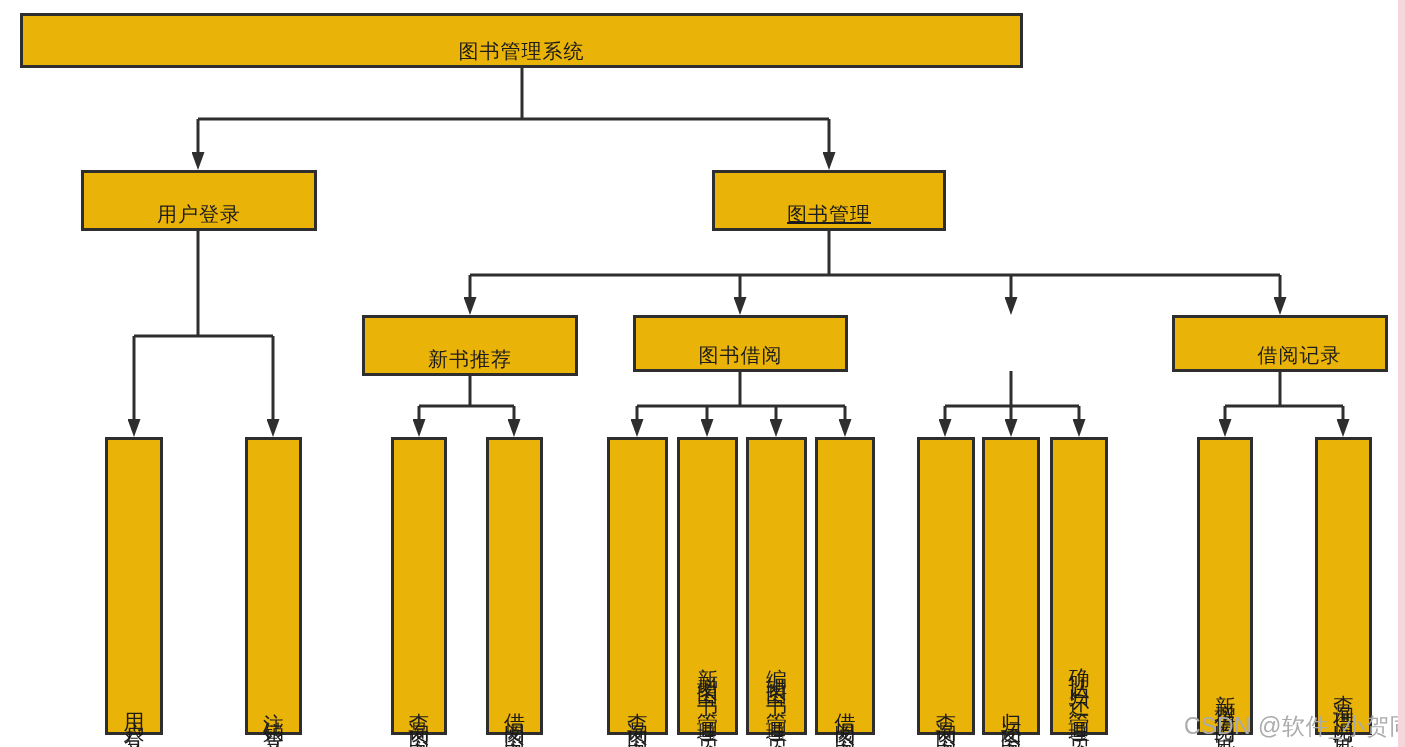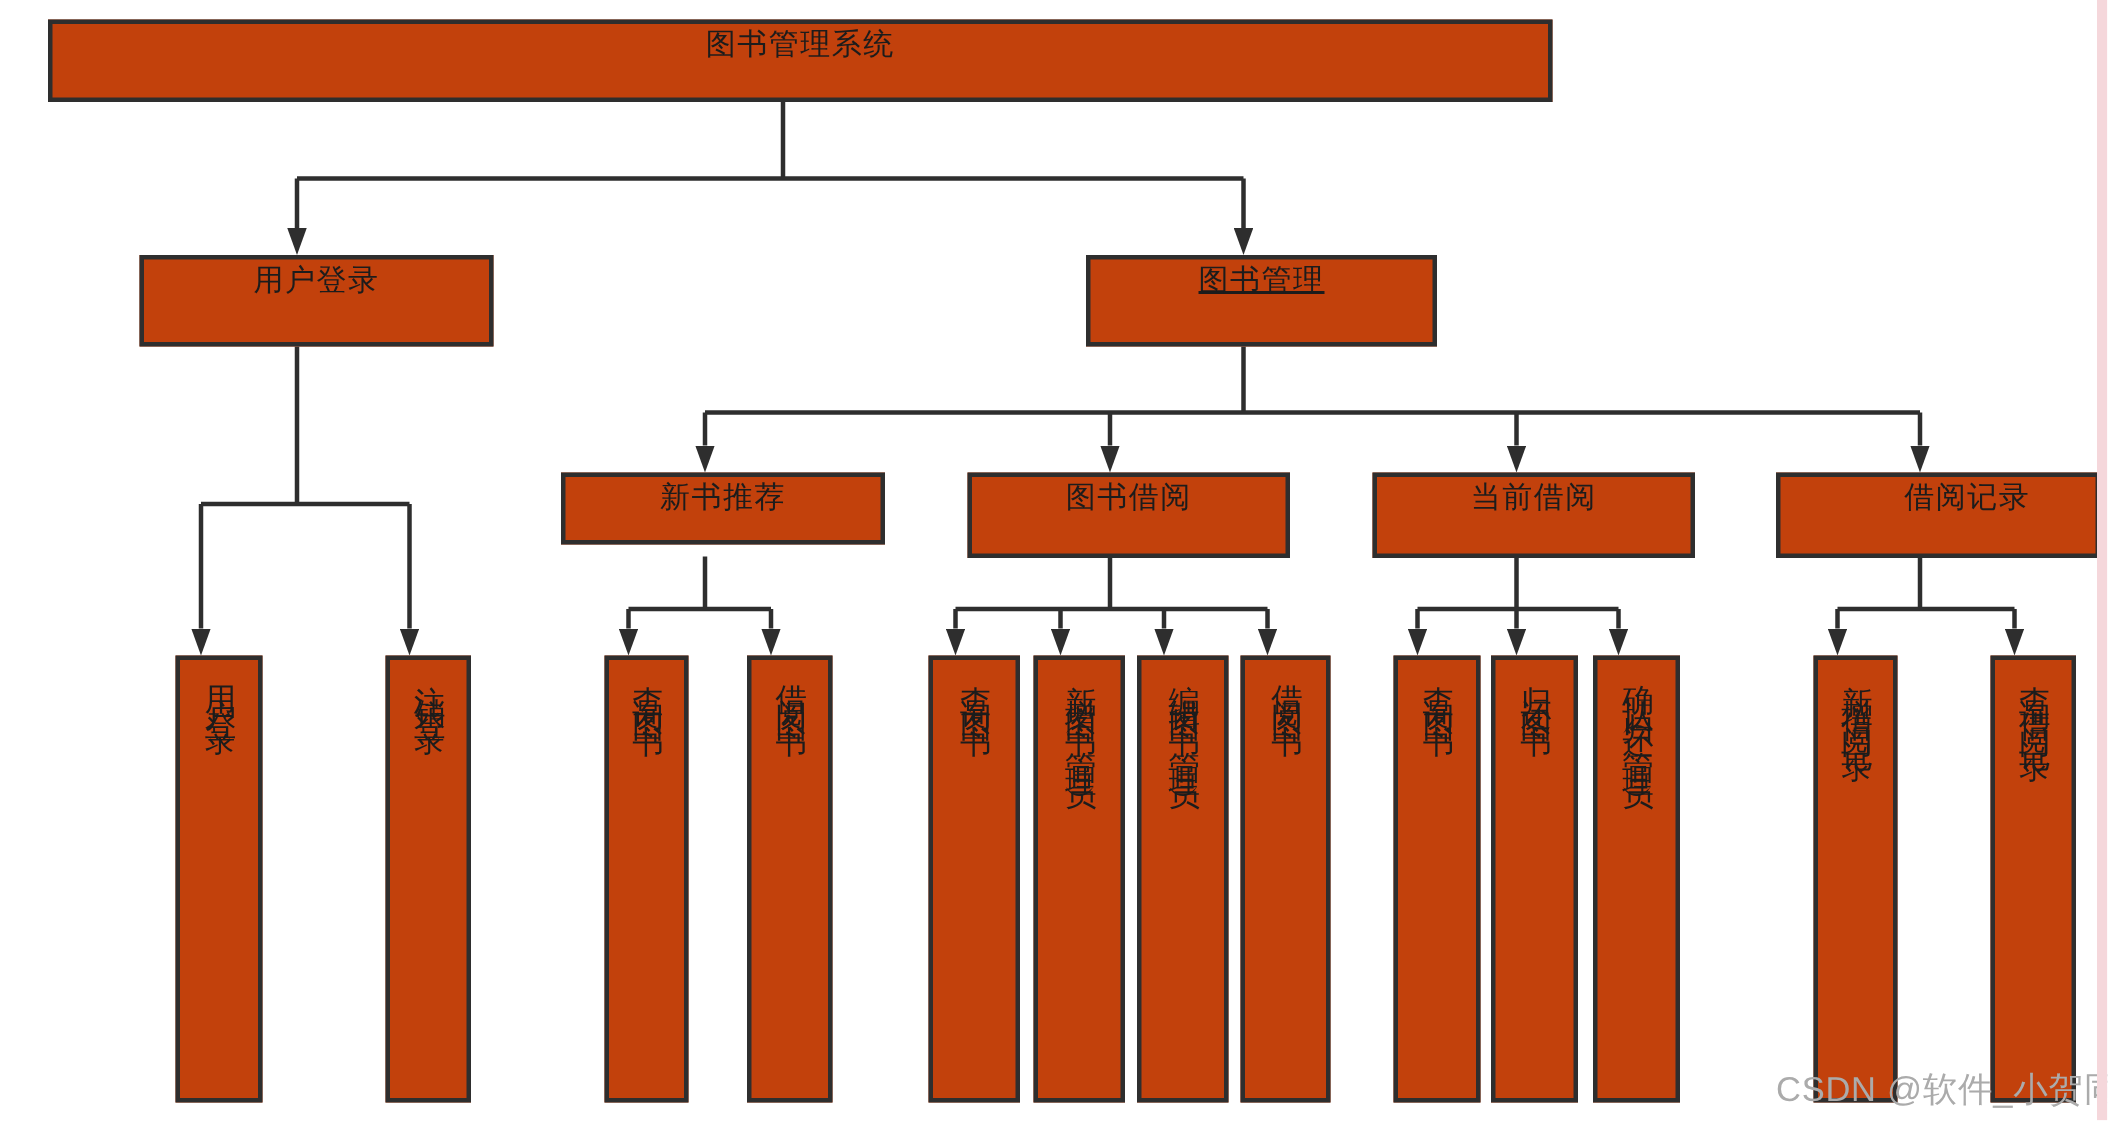--- a/index.html
+++ b/index.html
@@ -8,28 +8,27 @@
     width:1405px;height:747px;
     background:#ffffff;
     overflow:hidden;
     font-family:"Liberation Sans","DejaVu Sans",sans-serif;
   }
   .wires{position:absolute;left:0;top:0;}
   .box{
     position:absolute;
     box-sizing:border-box;
     border:3px solid #2e2e2e;
-    background:#c2410c;
+    background:#eab308;
     display:flex;
-    align-items:flex-start;
+    align-items:flex-end;
     justify-content:center;
     color:#1c1c1c;
     font-size:20px;
     letter-spacing:1px;
-    margin-left:12px;
   }
   .vbox{font-size:21px;letter-spacing:0;}
   .vtext{
     writing-mode:vertical-rl;
     text-orientation:mixed;
     letter-spacing:9px;
     white-space:nowrap;
   }
   .watermark{
     position:absolute;
@@ -105,28 +104,25 @@
     <span>图书管理系统</span>
   </div>
 
   <div class="box" style="left:81px;top:170px;width:236px;height:61px;">
     <span>用户登录</span>
   </div>
   <div class="box" style="left:712px;top:170px;width:234px;height:61px;text-decoration:underline;">
     <span>图书管理</span>
   </div>
 
-  <div class="box" style="left:362px;top:315px;width:216px;height:48px;">
+  <div class="box" style="left:362px;top:315px;width:216px;height:61px;">
     <span>新书推荐</span>
   </div>
   <div class="box" style="left:633px;top:315px;width:215px;height:57px;font-family:Liberation Mono, monospace;">
     <span>图书借阅</span>
-  </div>
-  <div class="box" style="left:903px;top:315px;width:215px;height:57px;">
-    <span>当前借阅</span>
   </div>
   <div class="box" style="left:1172px;top:315px;width:216px;height:57px;padding-left:39px;">
     <span>借阅记录</span>
   </div>
 
   <div class="box vbox" style="left:105px;top:437px;width:58px;height:298px;">
     <span class="vtext">用户登录</span>
   </div>
   <div class="box vbox" style="left:245px;top:437px;width:57px;height:298px;">
     <span class="vtext">注销登录</span>

